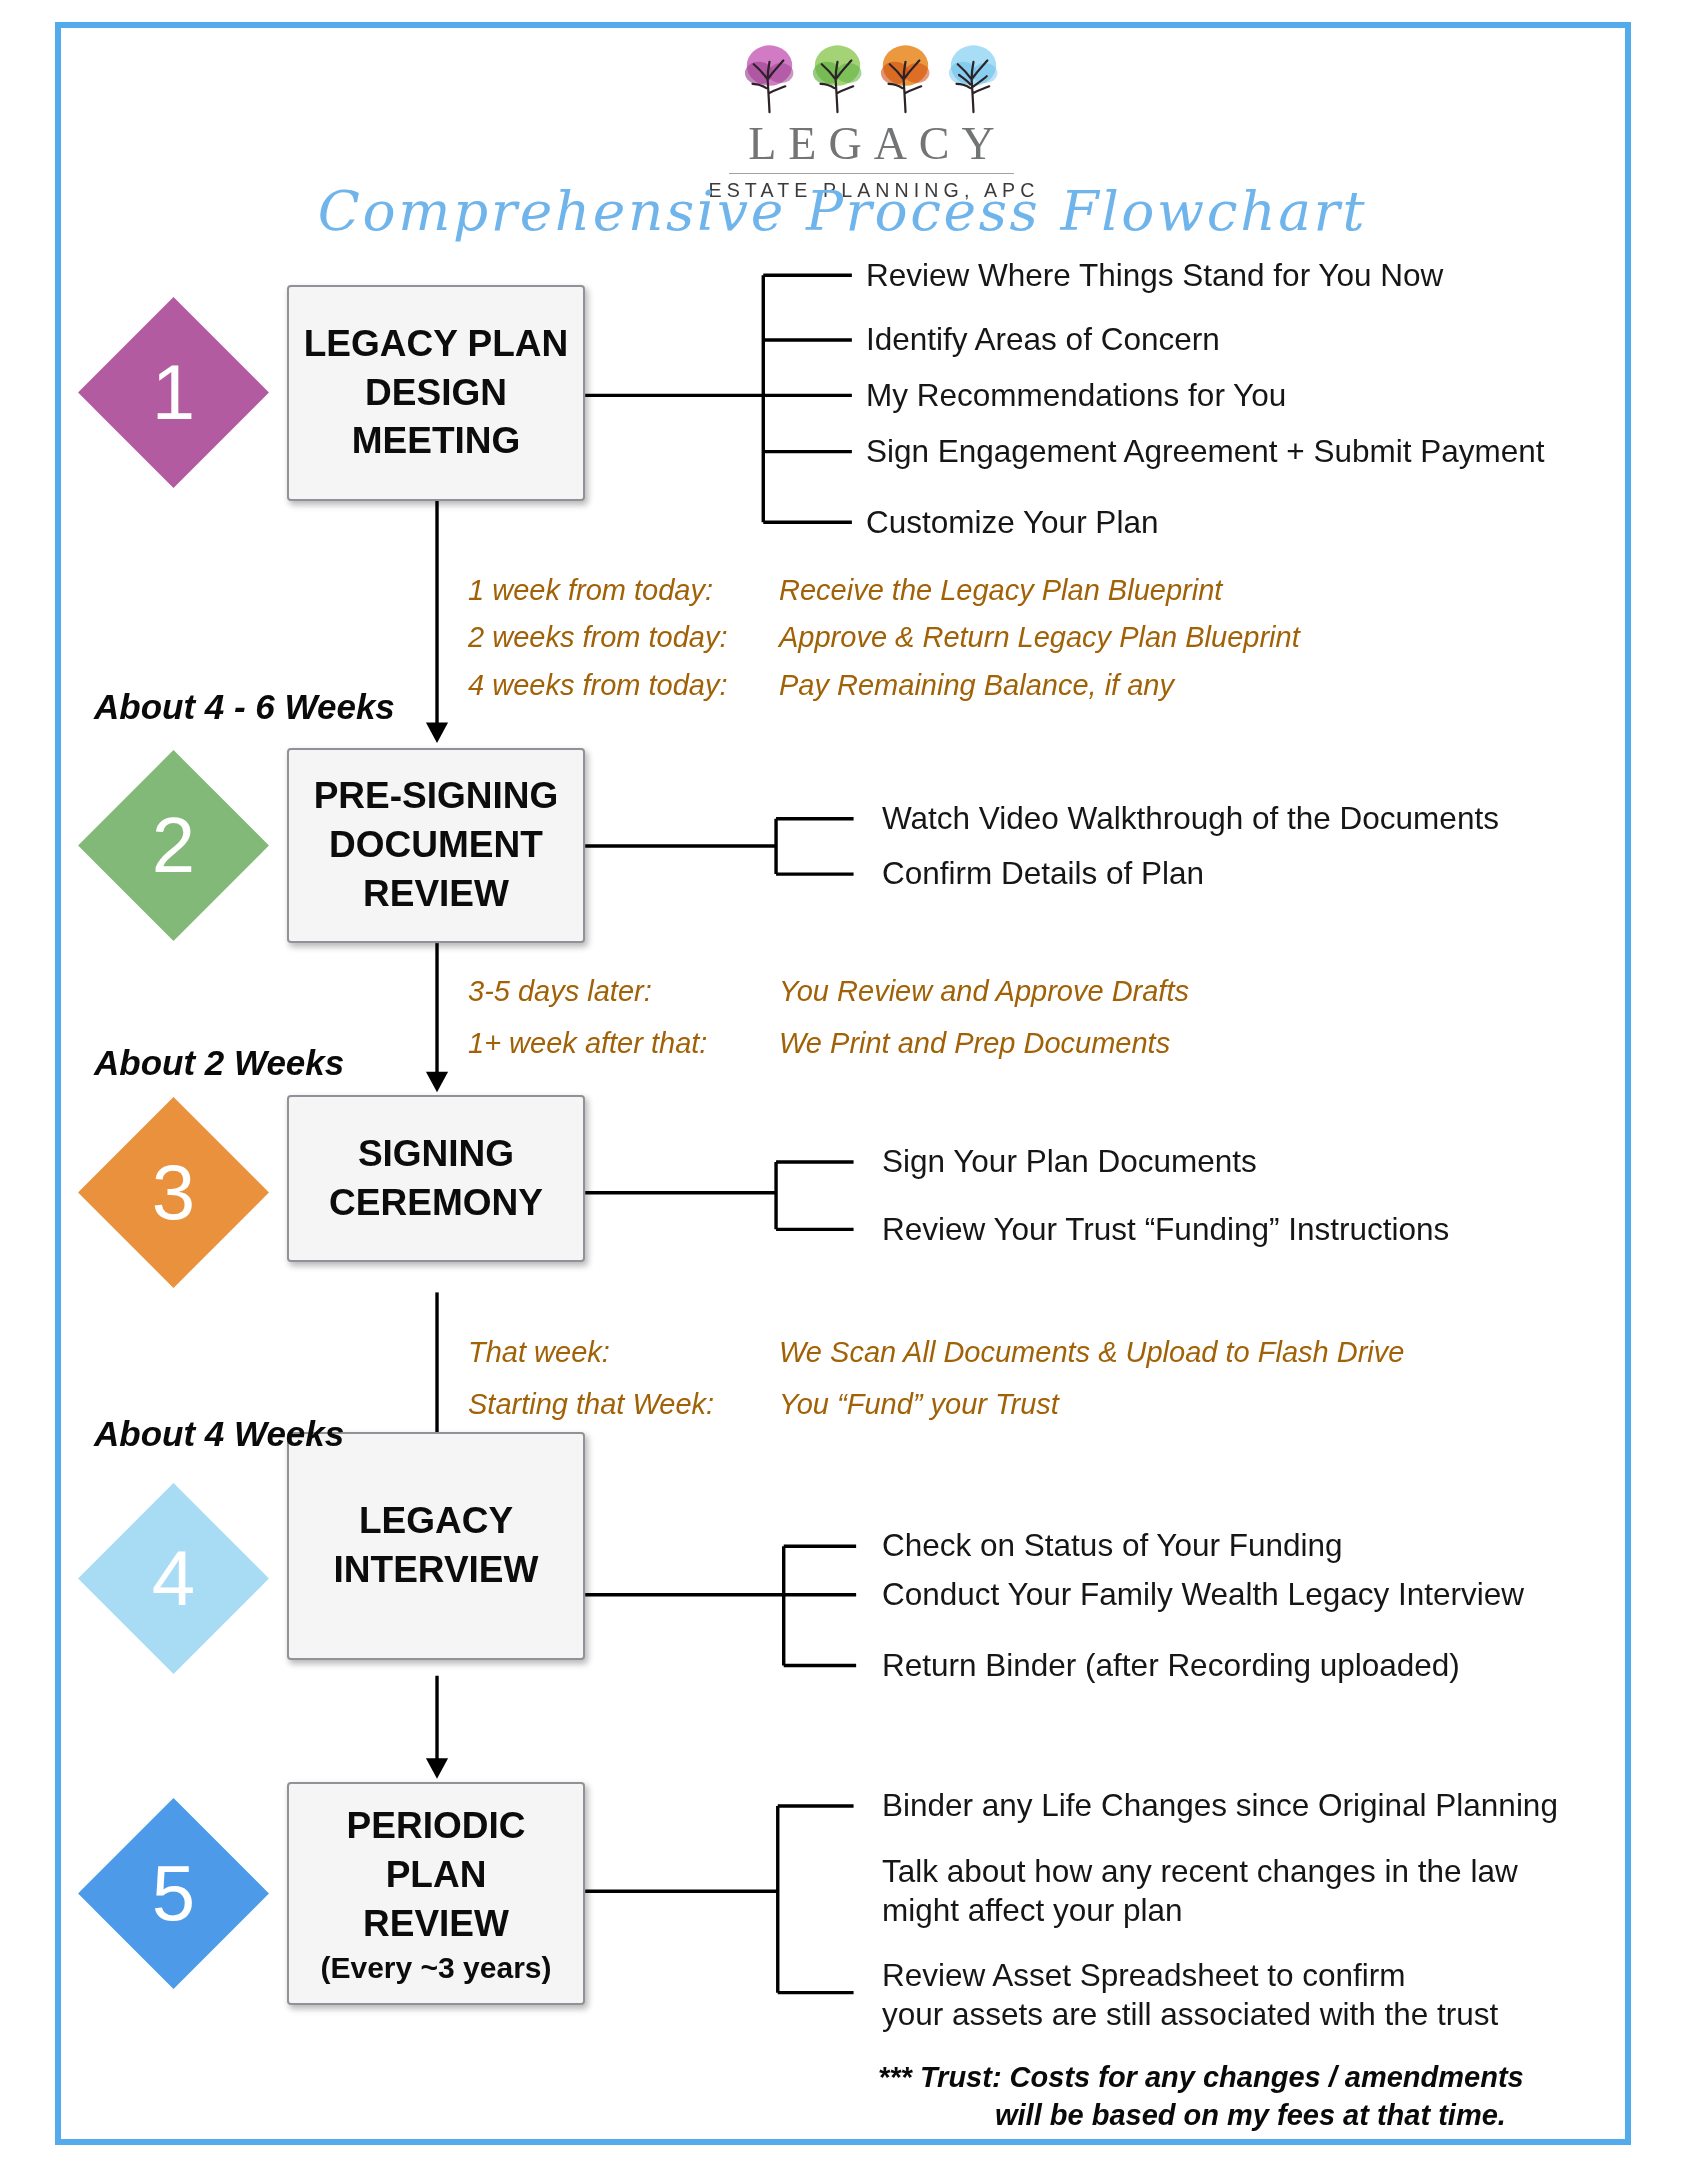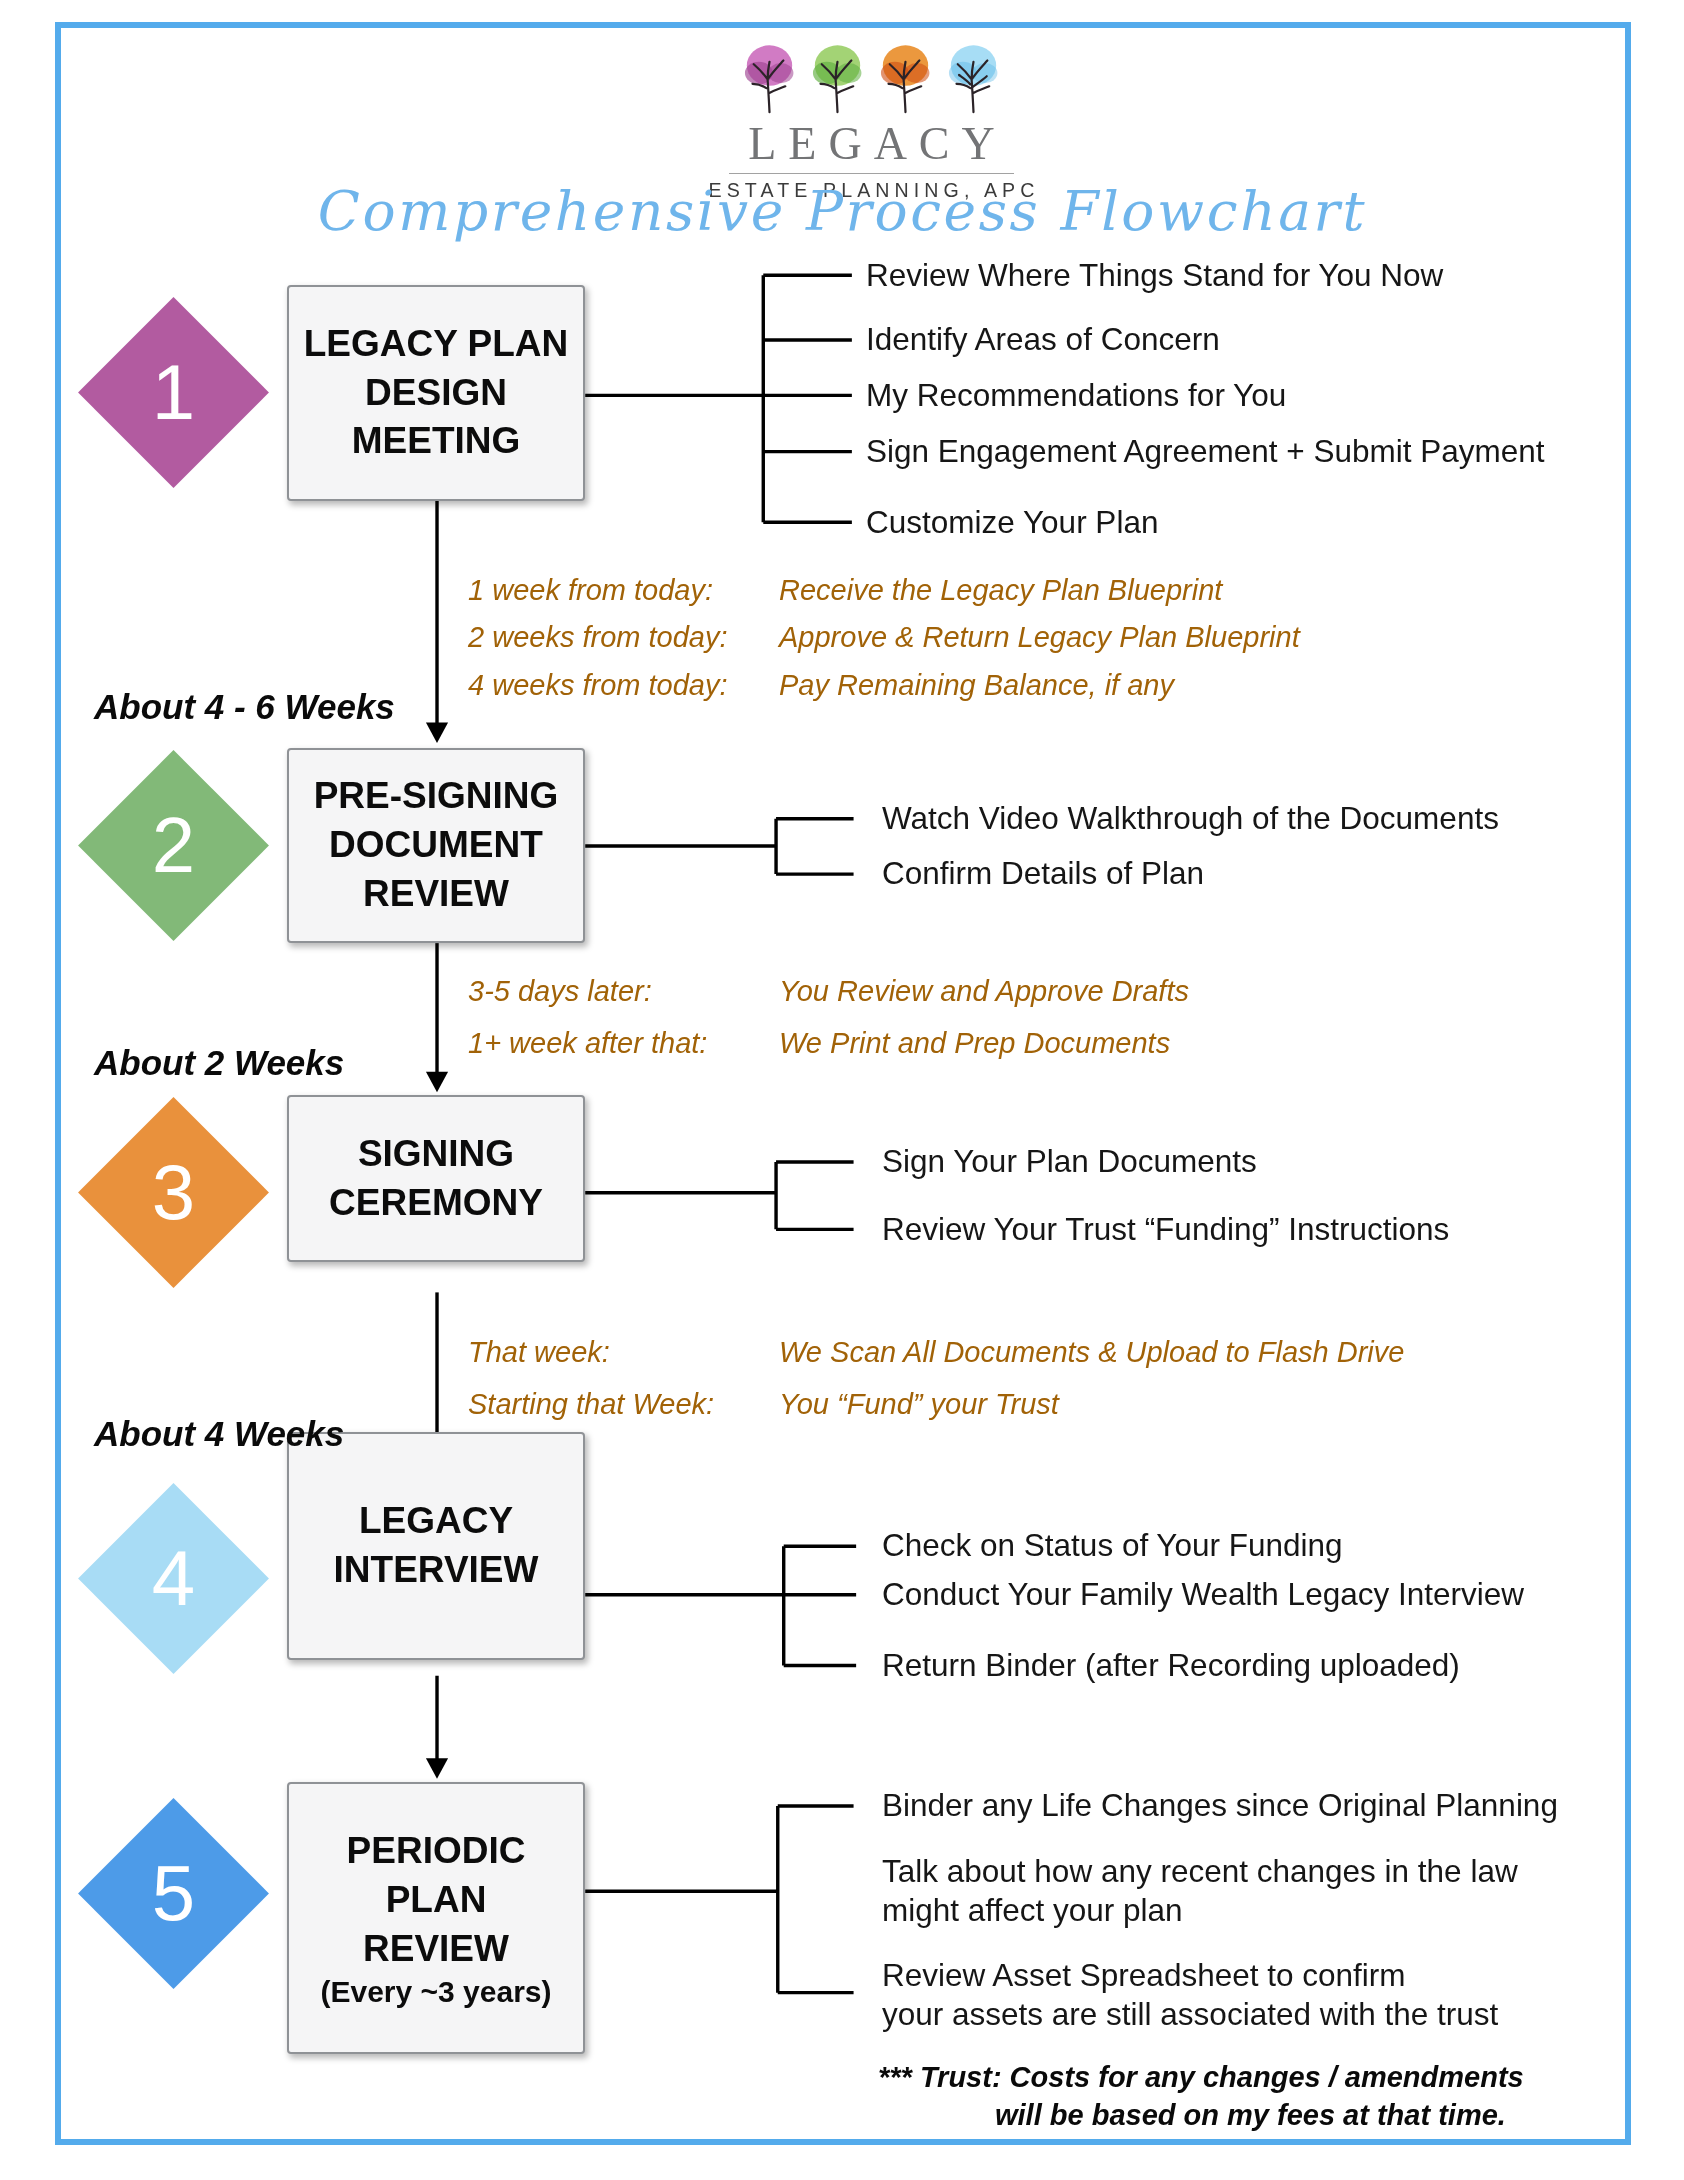--- a/index.html
+++ b/index.html
@@ -133,21 +133,21 @@
 REVIEW</div>
     </div>
   <div class="stepbox" style="top:1095px;height:167px;">
       <div class="t">SIGNING
 CEREMONY</div>
     </div>
   <div class="stepbox" style="top:1432px;height:228px;">
       <div class="t">LEGACY
 INTERVIEW</div>
     </div>
-  <div class="stepbox" style="top:1782px;height:272px;">
+  <div class="stepbox" style="top:1782px;height:223px;">
     <div class="t">PERIODIC
 PLAN
 REVIEW</div>
     <div class="sub">(Every ~3 years)</div>
   </div>
 
   <div class="bullet" style="left:866px;top:256px;">Review Where Things Stand for You Now</div>
   <div class="bullet" style="left:866px;top:320px;">Identify Areas of Concern</div>
   <div class="bullet" style="left:866px;top:376px;">My Recommendations for You</div>
   <div class="bullet" style="left:866px;top:432px;">Sign Engagement Agreement + Submit Payment</div>

